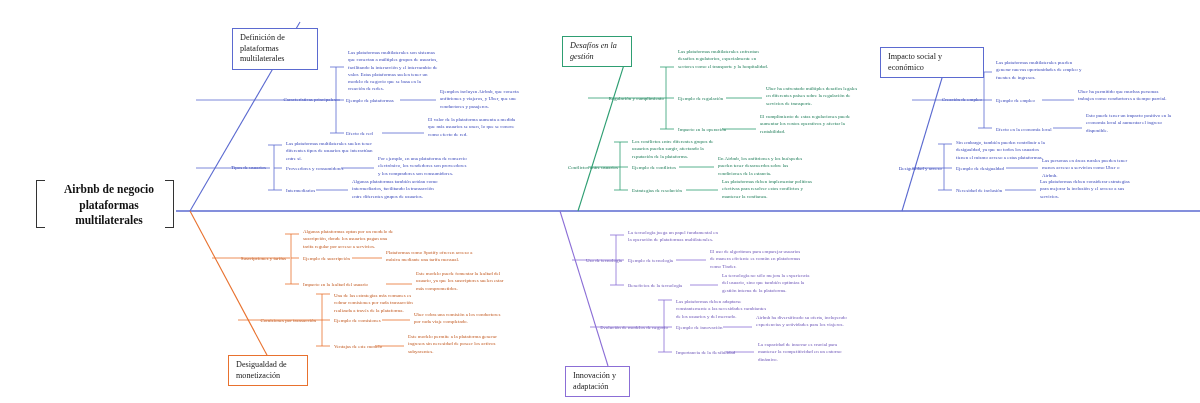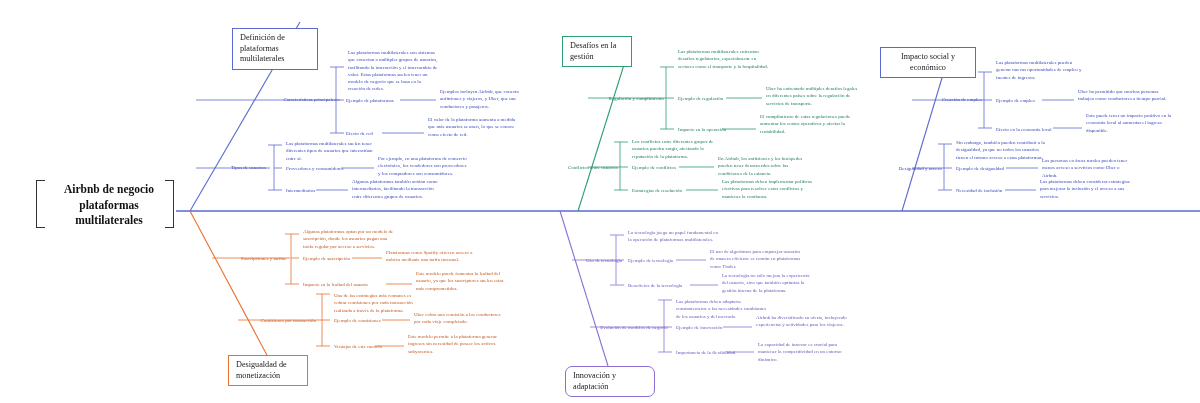--- a/index.html
+++ b/index.html
@@ -48,21 +48,21 @@
     position: absolute;
     padding: 4px 7px;
     border: 1.2px solid #5b6ad0;
     background: #ffffff;
     font-size: 8.2px;
     line-height: 1.3;
     color: #1a1a1a;
     white-space: pre-line;
   }
   .cat-box.blue   { border-color: #5b6ad0; }
-  .cat-box.green  { border-color: #2e9e72; }
+  .cat-box.green  { border-color: #2e9e72; font-style: italic; }
   .cat-box.purple { border-color: #8b6ed6; }
   .cat-box.orange { border-color: #e8712e; }
 
   
   .lbl {
     position: absolute;
     font-size: 5.0px;
     line-height: 1.45;
     color: #2f3d9e;
     white-space: nowrap;
@@ -170,23 +170,23 @@
     <line x1="726" y1="352" x2="754" y2="352" stroke="#8b6ed6" stroke-width=".8"></line>
   </svg>
 
   <div class="bracket left"></div>
   <div class="bracket right"></div>
   <div class="center-title">Airbnb de negocio plataformas multilaterales</div>
 
   <div class="cat-box blue" style="left:232px; top:16px;  width:86px;margin-top:12px;">Definición de plataformas
 multilaterales</div>
   <div class="cat-box green" style="left:562px; top:36px;  width:70px;">Desafíos en la gestión</div>
-  <div class="cat-box blue" style="left:880px; top:47px;  width:96px;text-align:center;">Impacto social y económico</div>
+  <div class="cat-box blue" style="left:880px; top:47px;  width:104px;">Impacto social y económico</div>
   <div class="cat-box orange" style="left:228px; top:355px; width:80px;">Desigualdad de monetización</div>
-  <div class="cat-box purple" style="left:565px; top:366px; width:90px;border-radius:7px;">Innovación y adaptación</div>
+  <div class="cat-box purple" style="left:565px; top:366px; width:65px;">Innovación y adaptación</div>
 
   <div class="lbl c-blue r" style="left:200px; top:96px;  width:136px;">Características principales</div>
   <div class="lbl wrap c-blue" style="left:348px; top:49px; width:90px;">Las plataformas multilaterales son sistemas que conectan a múltiples grupos de usuarios, facilitando la interacción y el intercambio de valor. Estas plataformas suelen tener un modelo de negocio que se basa en la creación de redes.</div>
   <div class="lbl c-blue" style="left:346px; top:97px; width:60px;">Ejemplo de plataformas</div>
   <div class="lbl wrap c-blue" style="left:440px; top:88px; width:92px;">Ejemplos incluyen Airbnb, que conecta anfitriones y viajeros, y Uber, que une conductores y pasajeros.</div>
   <div class="lbl c-blue" style="left:346px; top:130px; width:40px;">Efecto de red</div>
   <div class="lbl wrap c-blue" style="left:428px; top:116px; width:92px;">El valor de la plataforma aumenta a medida que más usuarios se unen, lo que se conoce como efecto de red.</div>
 
   <div class="lbl c-blue r" style="left:192px; top:164px; width:74px;">Tipos de usuarios</div>
   <div class="lbl wrap c-blue" style="left:286px; top:140px; width:88px;">Las plataformas multilaterales suelen tener diferentes tipos de usuarios que interactúan entre sí.</div>

